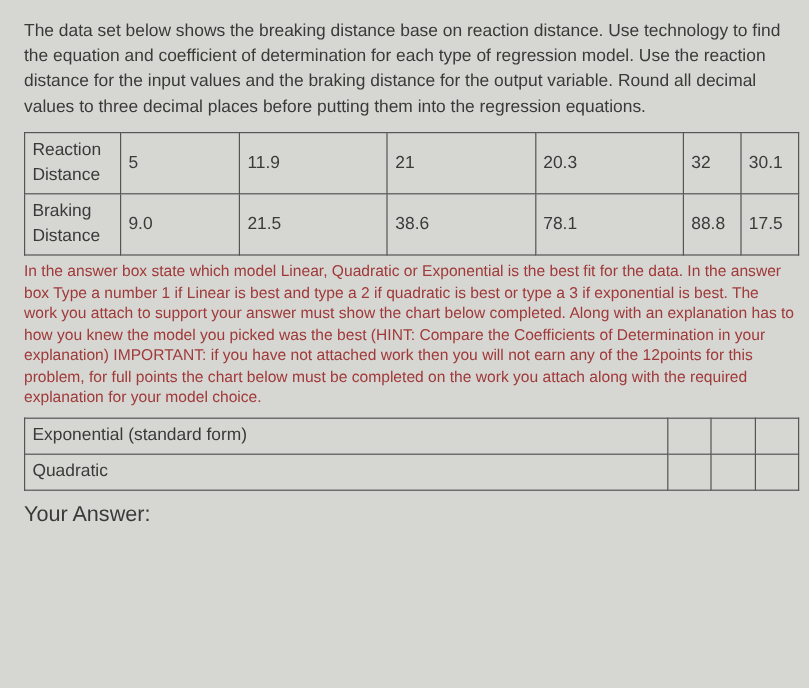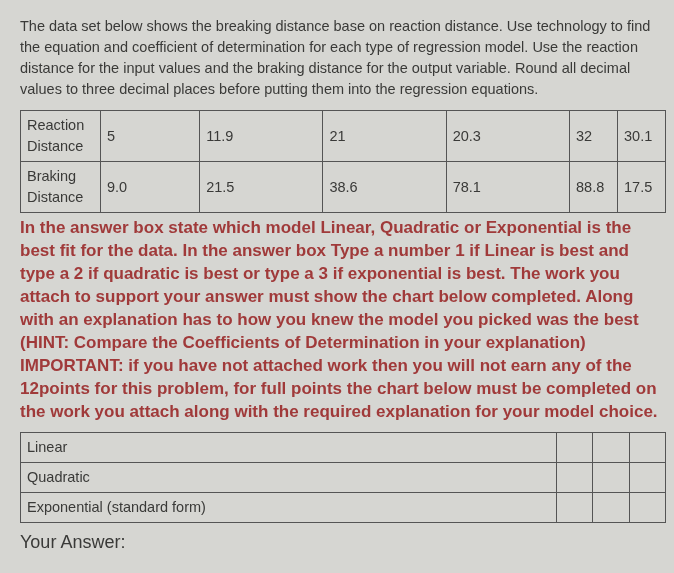--- a/index.html
+++ b/index.html
@@ -25,25 +25,24 @@
     padding: 4px 6px;
     text-align: left;
     vertical-align: middle;
     font-weight: normal;
     font-size: 14.5px;
     height: 28px;
   }
   table.data-table .rowhdr { width: 80px; }
   .instructions {
     color: #a03a3a;
-    font-size: 17px;
+    font-size: 13px;
     line-height: 1.35;
     margin-top: 2px;
     margin-bottom: 8px;
-    font-weight: bold;
   }
   table.model-table td, table.model-table th {
     border: 1px solid #555;
     padding: 4px 6px;
     text-align: left;
     vertical-align: middle;
     font-weight: normal;
     font-size: 14.5px;
   }
   table.model-table th { font-weight: normal; }
@@ -81,33 +80,27 @@
     <td>17.5</td>
   </tr>
 </tbody>
   </table>
 
 <div class="instructions">In the answer box state which model Linear, Quadratic or Exponential is the best fit for the data. In the answer box Type a number 1 if Linear is best and type a 2 if quadratic is best or type a 3 if exponential is best. The work you attach to support your answer must show the chart below completed. Along with an explanation has to how you knew the model you picked was the best (HINT: Compare the Coefficients of Determination in your explanation) IMPORTANT: if you have not attached work then you will not earn any of the 12points for this problem, for full points the chart below must be completed on the work you attach along with the required explanation for your model choice.</div>
 
 <table class="model-table">
   <tbody>
   <tr>
-    <td>Linear</td>
+    <td>Exponential (standard form)</td>
     <td></td>
     <td></td>
     <td></td>
   </tr>
   <tr>
     <td>Quadratic</td>
     <td></td>
     <td></td>
     <td></td>
   </tr>
-  <tr>
-    <td>Exponential (standard form)</td>
-    <td></td>
-    <td></td>
-    <td></td>
-  </tr>
 </tbody>
   </table>
 
 <div class="answer-label">Your Answer:</div>
 
 </body></html>

